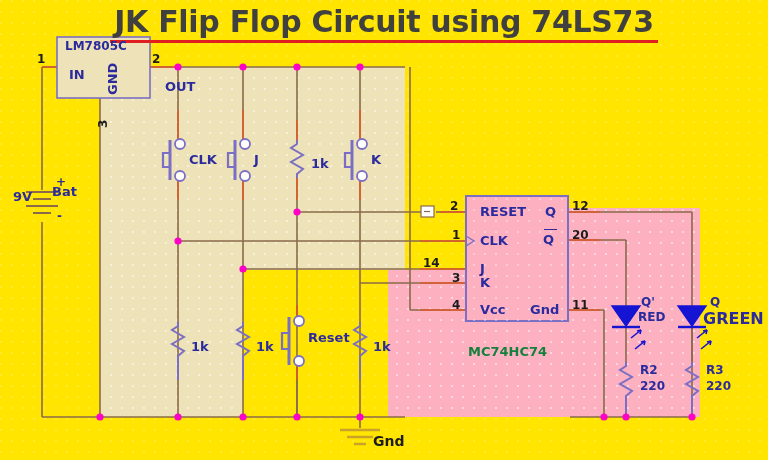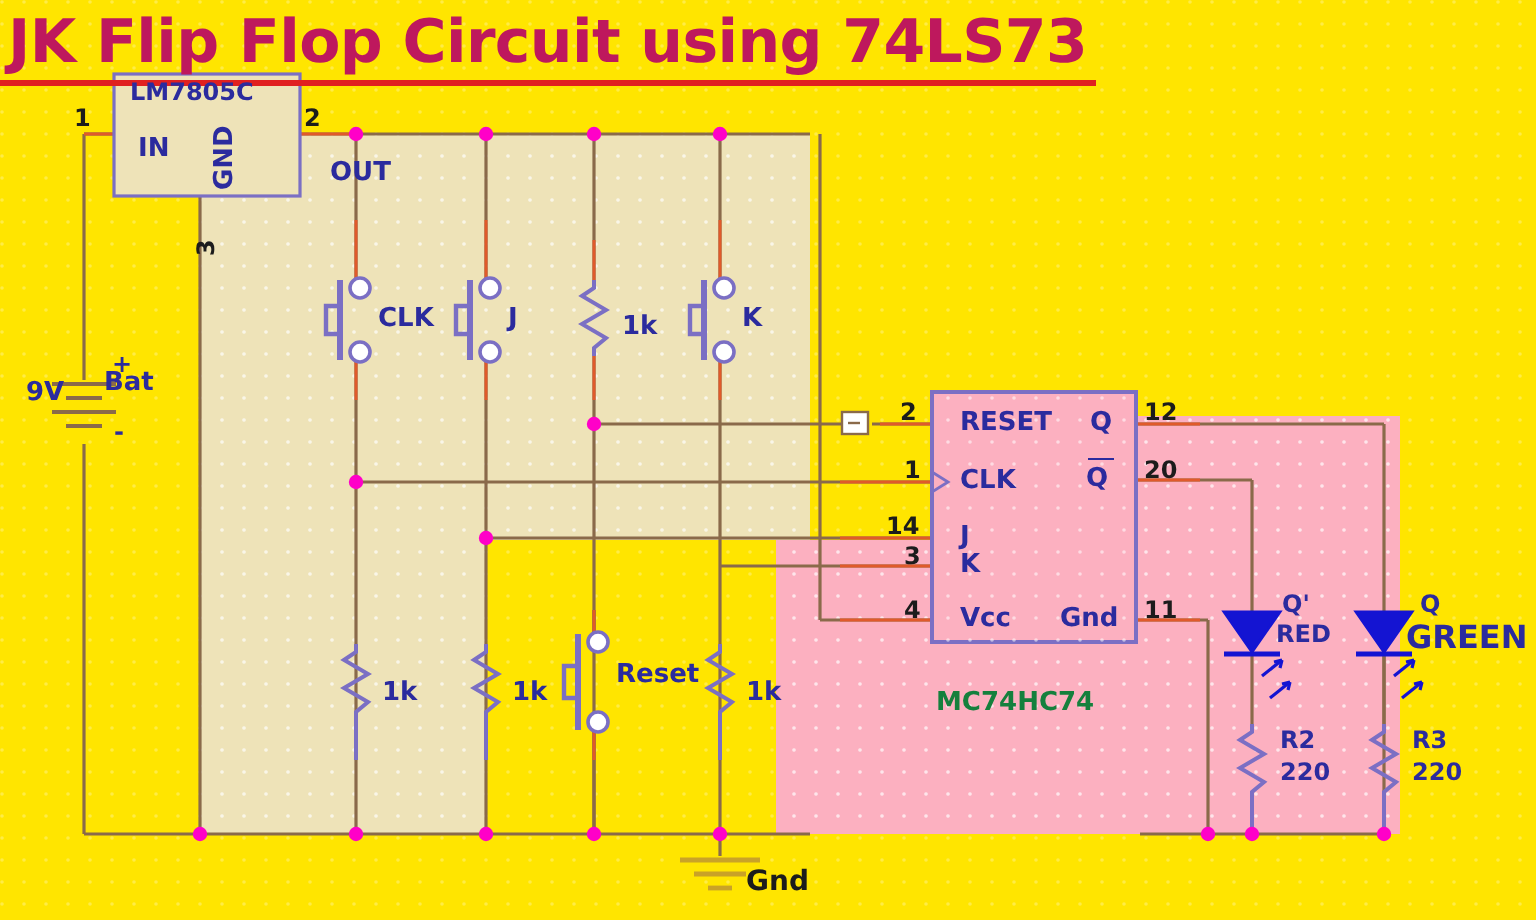--- a/index.html
+++ b/index.html
@@ -8,23 +8,24 @@
     background:#ffe500;
     font-family:"Liberation Sans", sans-serif;
     overflow:hidden;
     position:relative;
   }
   #stage{position:absolute;left:0;top:0;width:768px;height:460px;}
   svg{display:block;position:absolute;left:0;top:0;}
   .ttl{
     position:absolute;
     left:0;top:4px;width:768px;
+    text-align:center;
     font-size:30px;
     font-weight:bold;
-    color:#be185d;
+    color:#404040;
     font-family:"DejaVu Sans", sans-serif;
     letter-spacing:-0.3px;
     white-space:nowrap;
   }
   .ttl span{
     border-bottom:3px solid #e02020;
     padding:0 4px 1px 4px;
     display:inline-block;
   }
   .lbl{
@@ -305,21 +306,21 @@
 
     <div class="lbl" style="left:545px;top:205px;font-size:13px;">Q</div>
     <div style="position:absolute;left:543px;top:229px;">
       <div style="border-top:1.6px solid #2b2b9e;width:13px;height:2px;margin:0 0 1px 1px;"></div>
       <div class="lbl" style="position:static;font-size:13px;">Q</div>
     </div>
     <div class="lbl" style="left:530px;top:303px;font-size:13px;">Gnd</div>
 
     <div class="pin" style="left:450px;top:199px;">2</div>
     <div class="pin" style="left:452px;top:228px;">1</div>
-    <div class="pin" style="left:443px;top:256px;">14</div>
+    <div class="pin" style="left:423px;top:256px;">14</div>
     <div class="pin" style="left:452px;top:271px;">3</div>
     <div class="pin" style="left:452px;top:298px;">4</div>
     <div class="pin" style="left:572px;top:199px;">12</div>
     <div class="pin" style="left:572px;top:228px;">20</div>
     <div class="pin" style="left:572px;top:298px;">11</div>
 
     <div class="icname" style="left:468px;top:344px;">MC74HC74</div>
 
     <div class="lbl" style="left:641px;top:296px;font-size:12px;">Q'</div>
     <div class="lbl" style="left:638px;top:311px;font-size:12px;">RED</div>

